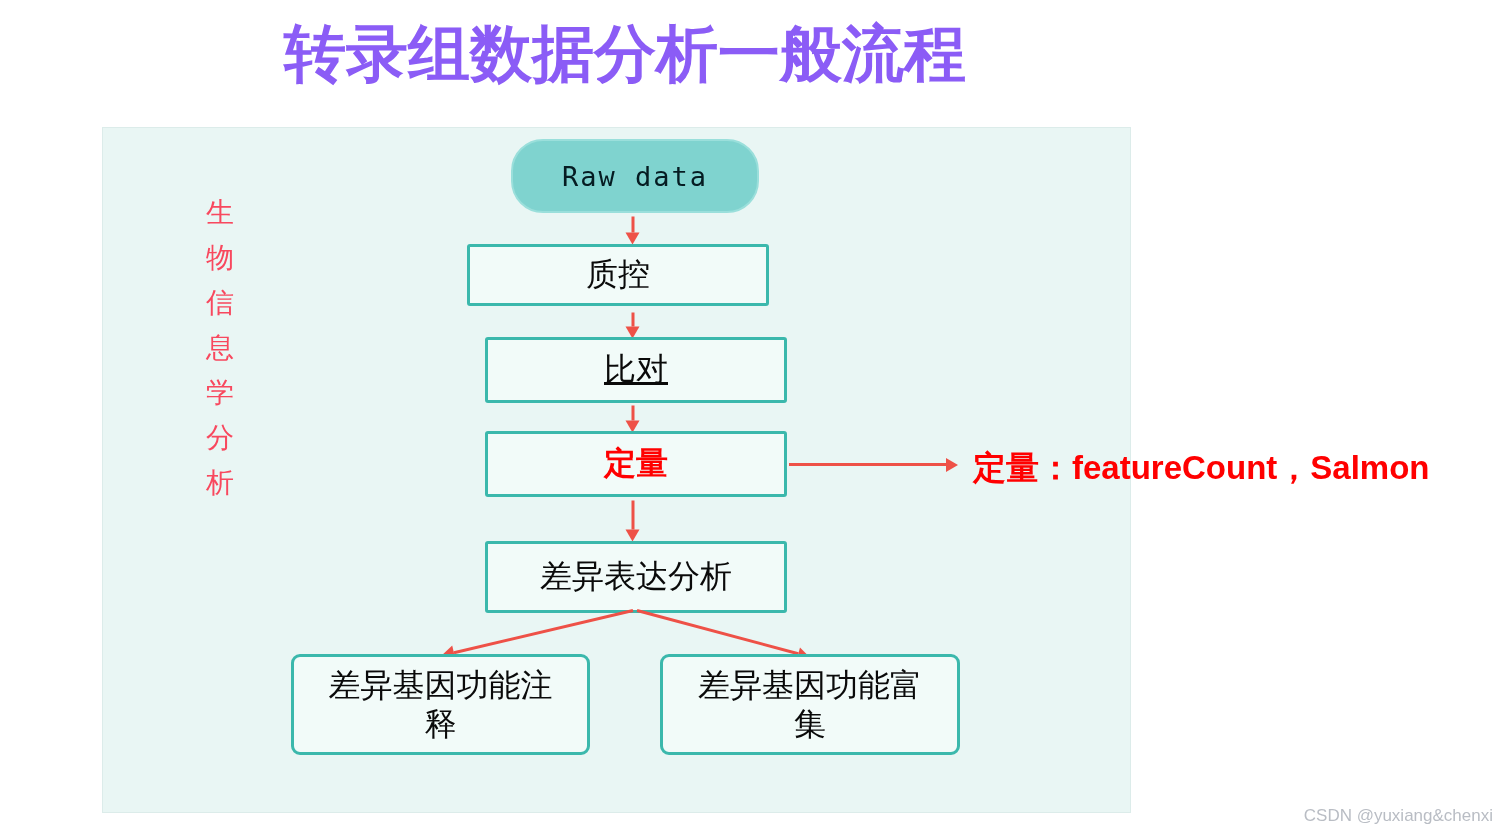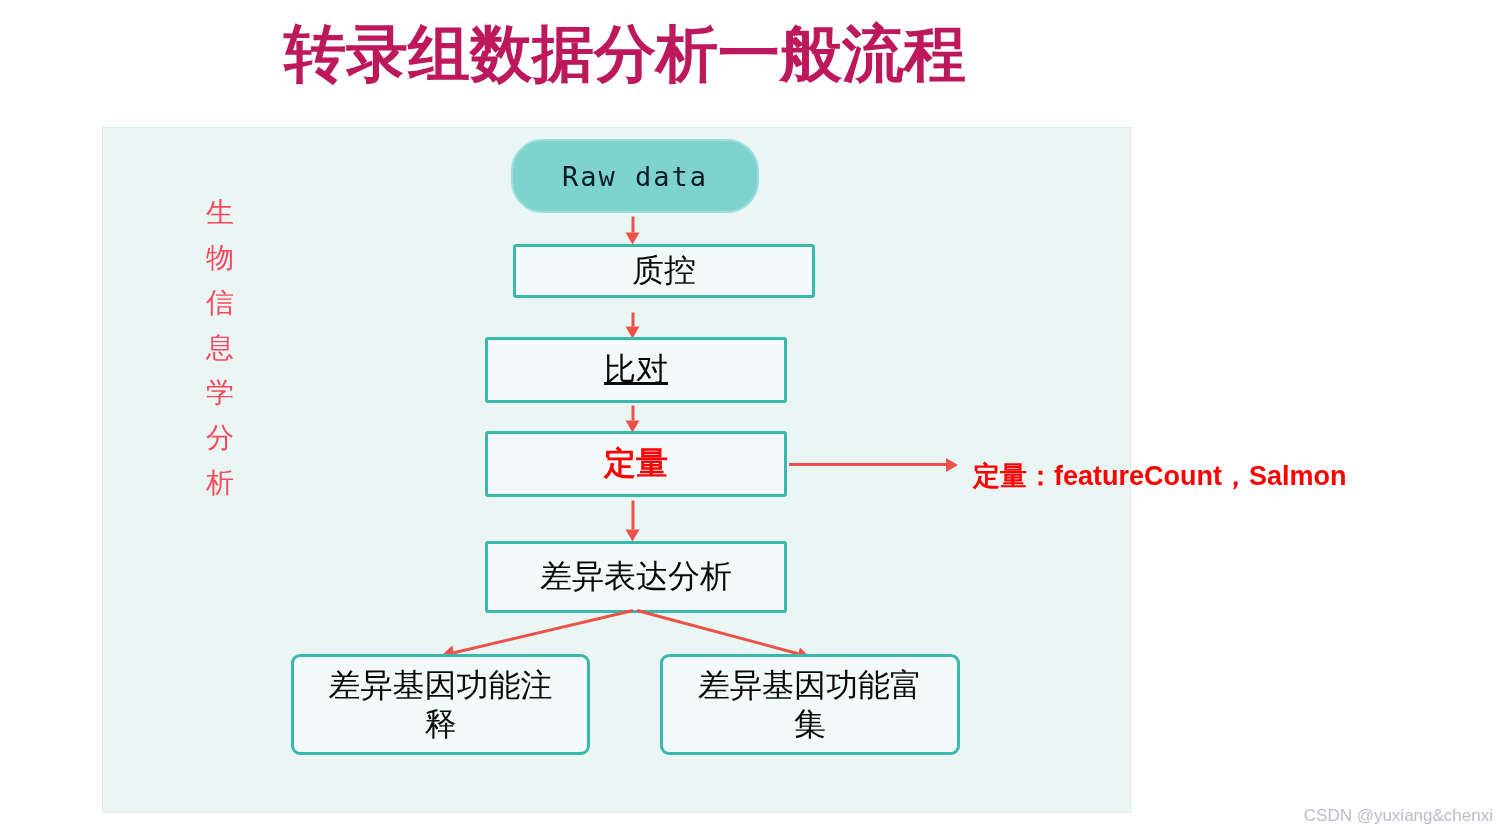--- a/index.html
+++ b/index.html
@@ -5,21 +5,21 @@
   html, body { margin:0; padding:0; }
   body {
     width:1509px; height:838px;
     background:#ffffff;
     font-family:"Liberation Sans", sans-serif;
     position:relative; overflow:hidden;
   }
 
   .title {
     position:absolute; left:0; top:12px; width:1250px;
-    text-align:center; font-size:62px; font-weight:700; color:#be185d;
+    text-align:center; font-size:62px; font-weight:700; color:#8b5cf6;
     white-space:nowrap;
   }
 
   .panel {
     position:absolute; left:102px; top:127px; width:1029px; height:686px;
     background:var(--panel-bg,#E9F6F4);
     border:1px solid #dcecea; box-sizing:border-box;
   }
 
   .side-label {
@@ -38,34 +38,34 @@
     border-radius:3px;
   }
   .node-raw {
     left:511px; top:139px; width:248px; height:74px;
     border-radius:32px;
     background:var(--raw-node-fill,#7FD3CF);
     border:2px solid #9adfdb;
     font-family:"DejaVu Sans Mono", monospace;
     font-size:27px; color:#051c22; letter-spacing:2px;
   }
-  .node-qc    { left:513px; top:244px; width:302px; height:54px; }
+  .node-qc    { left:467px; top:244px; width:302px; height:62px; }
   .node-align { left:485px; top:337px; width:302px; height:66px;text-decoration:underline; }
   .node-quant { left:485px; top:431px; width:302px; height:66px;
                 color:var(--highlight-red,#FF0000); font-weight:700; }
   .node-dea   { left:485px; top:541px; width:302px; height:72px; }
   .node-annot, .node-enrich {
     border-radius:9px; font-size:32px; line-height:39px; padding:0 22px;
   }
   .node-annot  { left:291px; top:654px; width:299px; height:101px;font-family:Liberation Serif, serif; }
   .node-enrich { left:660px; top:654px; width:300px; height:101px; }
 
   .quant-note {
-    position:absolute; left:973px; top:458px;
-    font-size:27px; font-weight:700; white-space:nowrap;
+    position:absolute; left:973px; top:446px;
+    font-size:33px; font-weight:700; white-space:nowrap;
     color:var(--highlight-red,#FF0000);
   }
 
   .watermark {
     position:absolute; right:16px; top:806px;
     font-size:17px; color:var(--watermark-color,#B9BDC4);
   }
 
   .arrow {
     position:absolute; height:3px;

